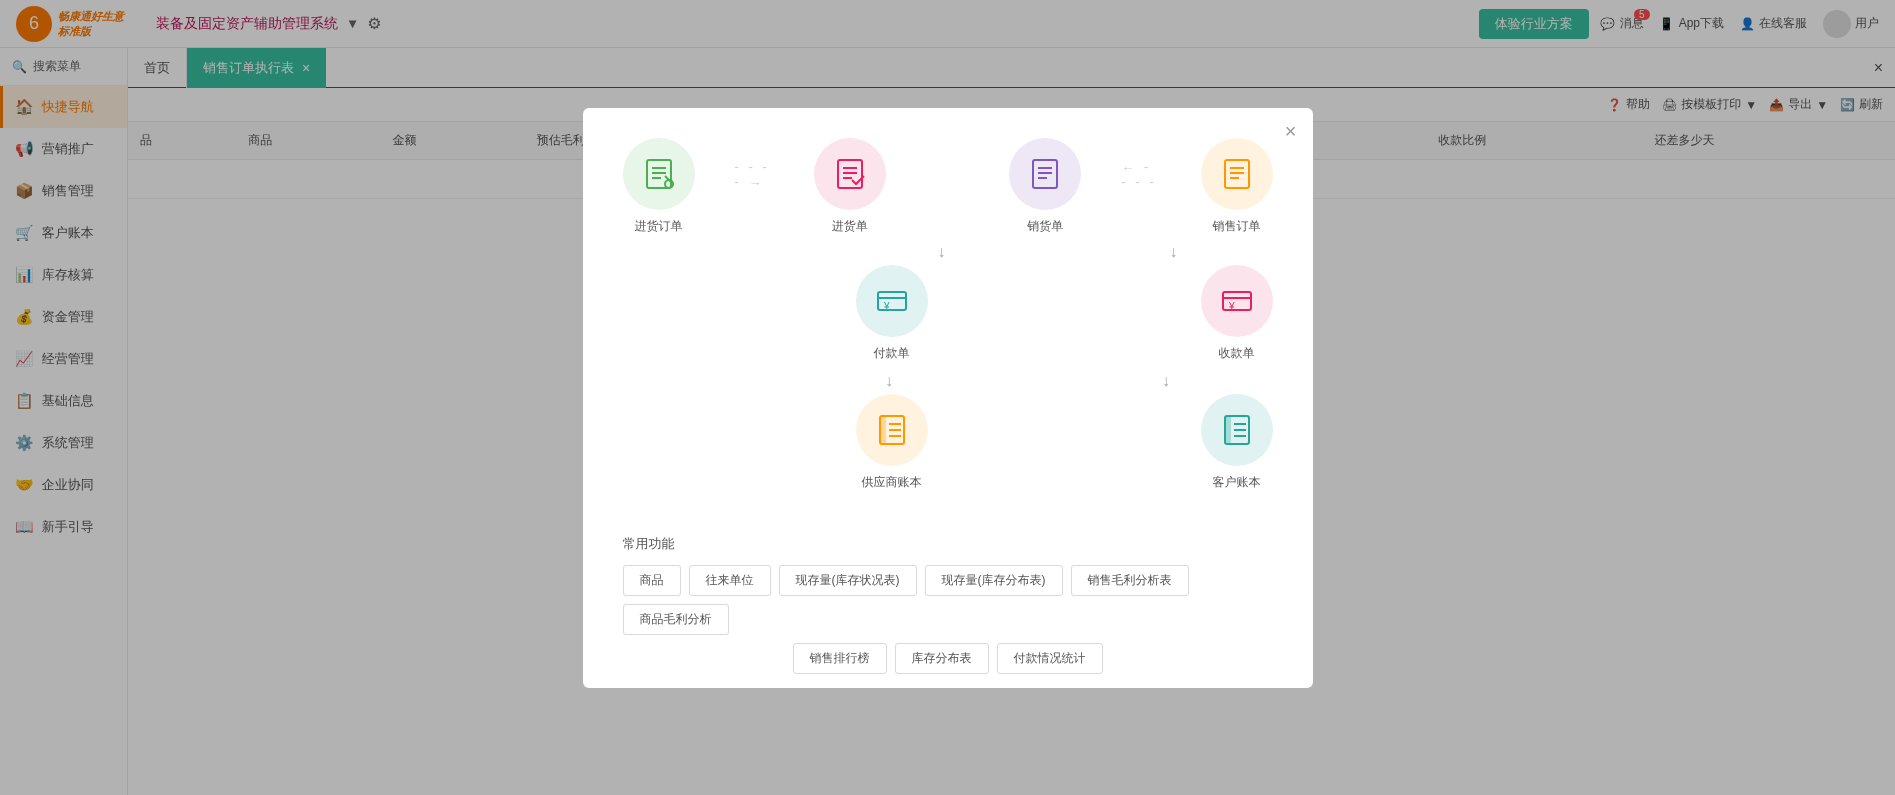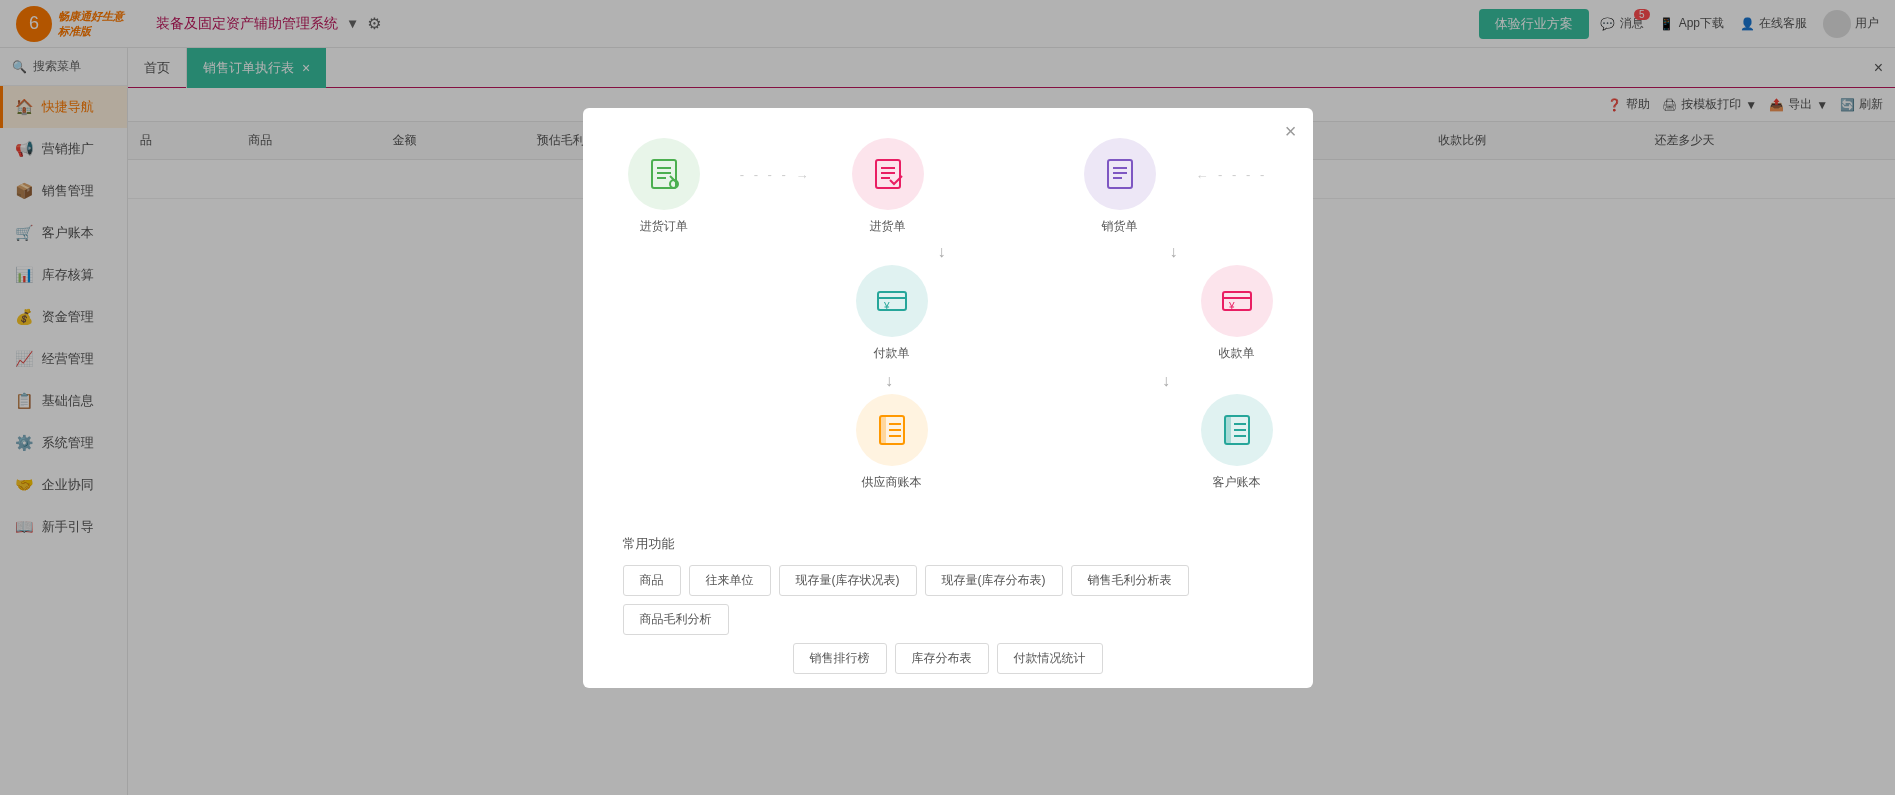--- a/index.html
+++ b/index.html
@@ -288,20 +288,31 @@
                 <line x1="11" y1="22" x2="20" y2="22" stroke="#7e57c2" stroke-width="2"></line>
               </svg>
           </div>
           <span class="flow-label">销货单</span>
         </div>
 
         <div style="display:flex;align-items:center;padding-bottom:24px;">
           <span style="color:#ccc;font-size:13px;letter-spacing:3px;">← - - - -</span>
         </div>
 
+        <div class="flow-node">
+          <div class="flow-circle orange">
+            <svg width="36" height="36" viewBox="0 0 36 36">
+                <rect x="6" y="4" width="24" height="28" rx="2" fill="none" stroke="#ff9800" stroke-width="2"></rect>
+                <line x1="11" y1="12" x2="25" y2="12" stroke="#ff9800" stroke-width="2"></line>
+                <line x1="11" y1="17" x2="25" y2="17" stroke="#ff9800" stroke-width="2"></line>
+                <line x1="11" y1="22" x2="20" y2="22" stroke="#ff9800" stroke-width="2"></line>
+              </svg>
+          </div>
+          <span class="flow-label">销售订单</span>
+        </div>
       </div>
 
       <div style="display:flex;justify-content:center;gap:40px;margin-bottom:4px;">
 
         <div style="width:72px;text-align:center;margin-left:220px;">
           <span style="color:#aaa;font-size:16px;">↓</span>
         </div>
         <div style="width:72px;text-align:center;margin-left:120px;">
           <span style="color:#aaa;font-size:16px;">↓</span>
         </div>

